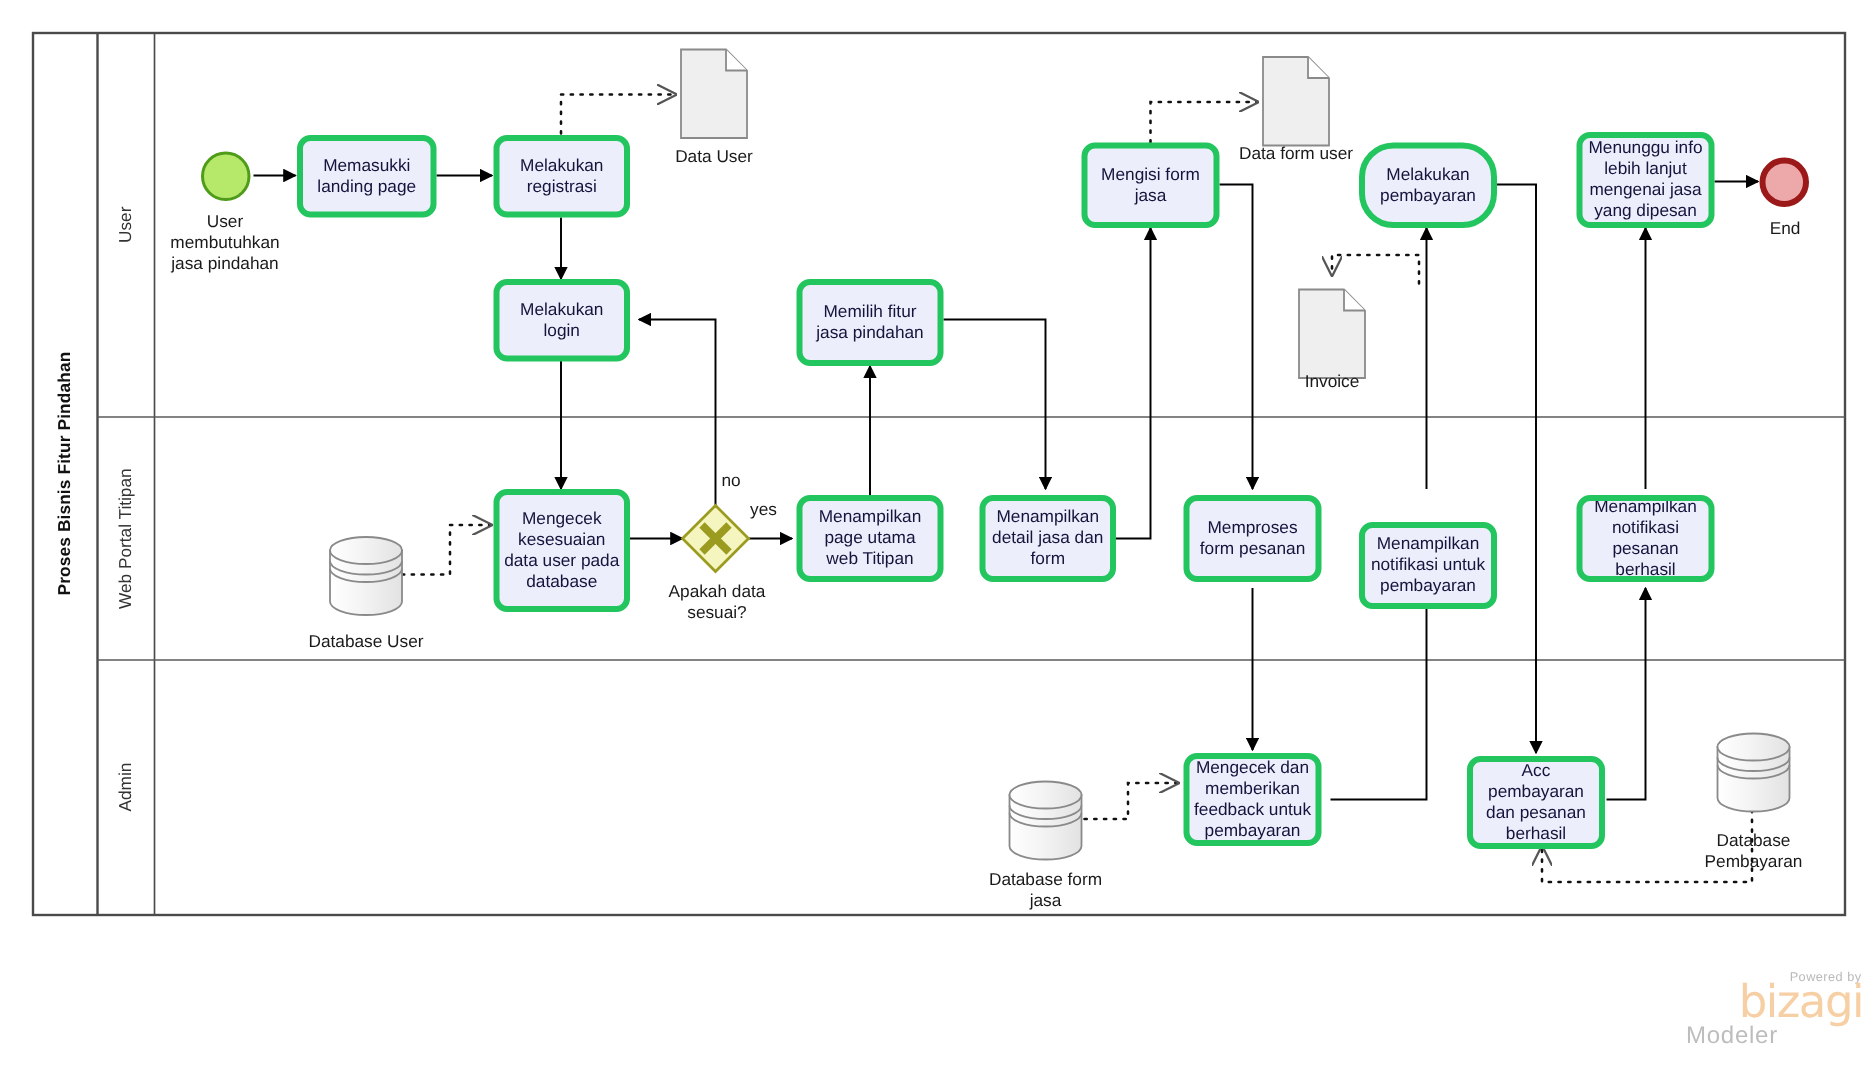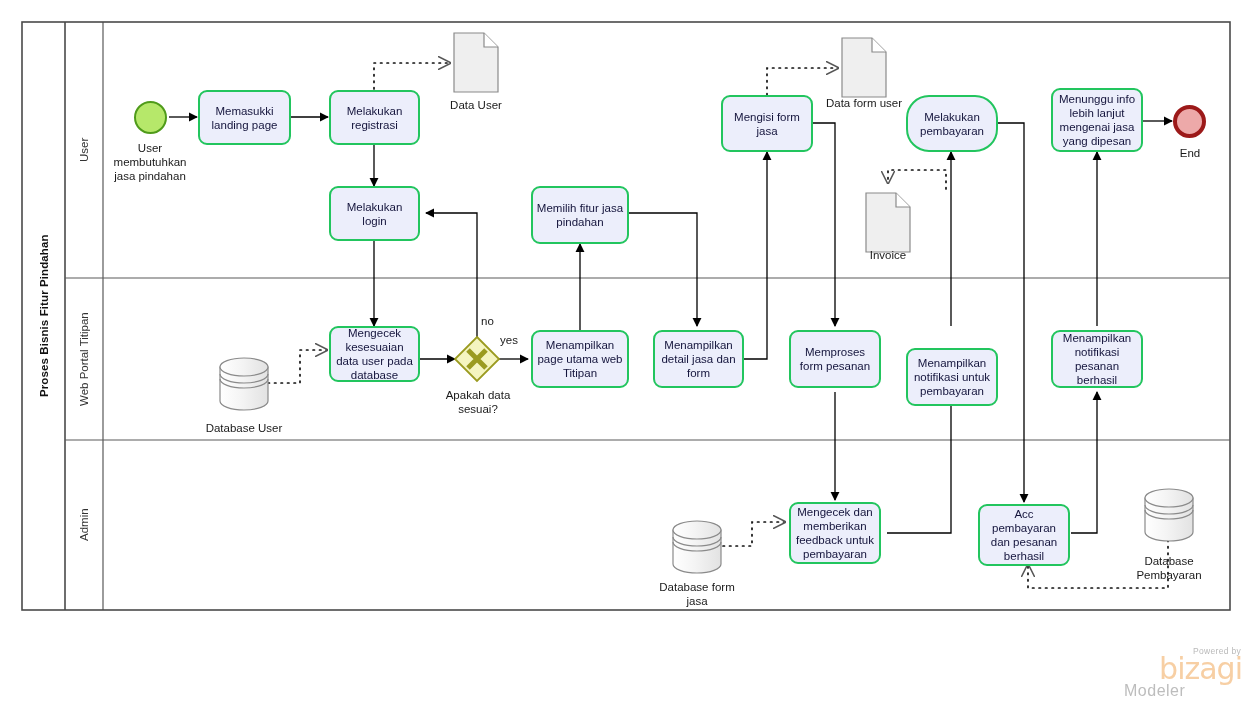--- a/index.html
+++ b/index.html
@@ -23,21 +23,21 @@
     height: 714px;
     pointer-events: none;
   }
   .node {
     position: absolute;
     box-sizing: border-box;
   }
   
   .task {
     background: #eceefb;
-    border: 2px solid #22c55e;
+    border: 4px solid #22c55e;
     border-radius: 9px;
     display: flex;
     align-items: center;
     justify-content: center;
     text-align: center;
     color: #14143c;
     font-size: 11.5px;
     line-height: 14px;
     overflow: hidden;
     padding: 1px 3px;
@@ -289,21 +289,21 @@
   </div>
 
   <div class="node task" style="left:906px;top:95px;width:92px;height:57px;border-radius:23px;">
     <span>Melakukan pembayaran</span>
   </div>
 
   <div class="node task" style="left:1051px;top:88px;width:92px;height:64px;">
     <span>Menunggu info lebih lanjut mengenai jasa yang dipesan</span>
   </div>
 
-  <div class="node task" style="left:329px;top:326px;width:91px;height:56px;">
+  <div class="node task" style="left:329px;top:326px;width:91px;height:82px;">
     <span>Mengecek kesesuaian data user pada database</span>
   </div>
 
   <div class="node task" style="left:531px;top:330px;width:98px;height:58px;">
     <span>Menampilkan page utama web Titipan</span>
   </div>
 
   <div class="node task" style="left:653px;top:330px;width:91px;height:58px;">
     <span>Menampilkan detail jasa dan form</span>
   </div>

